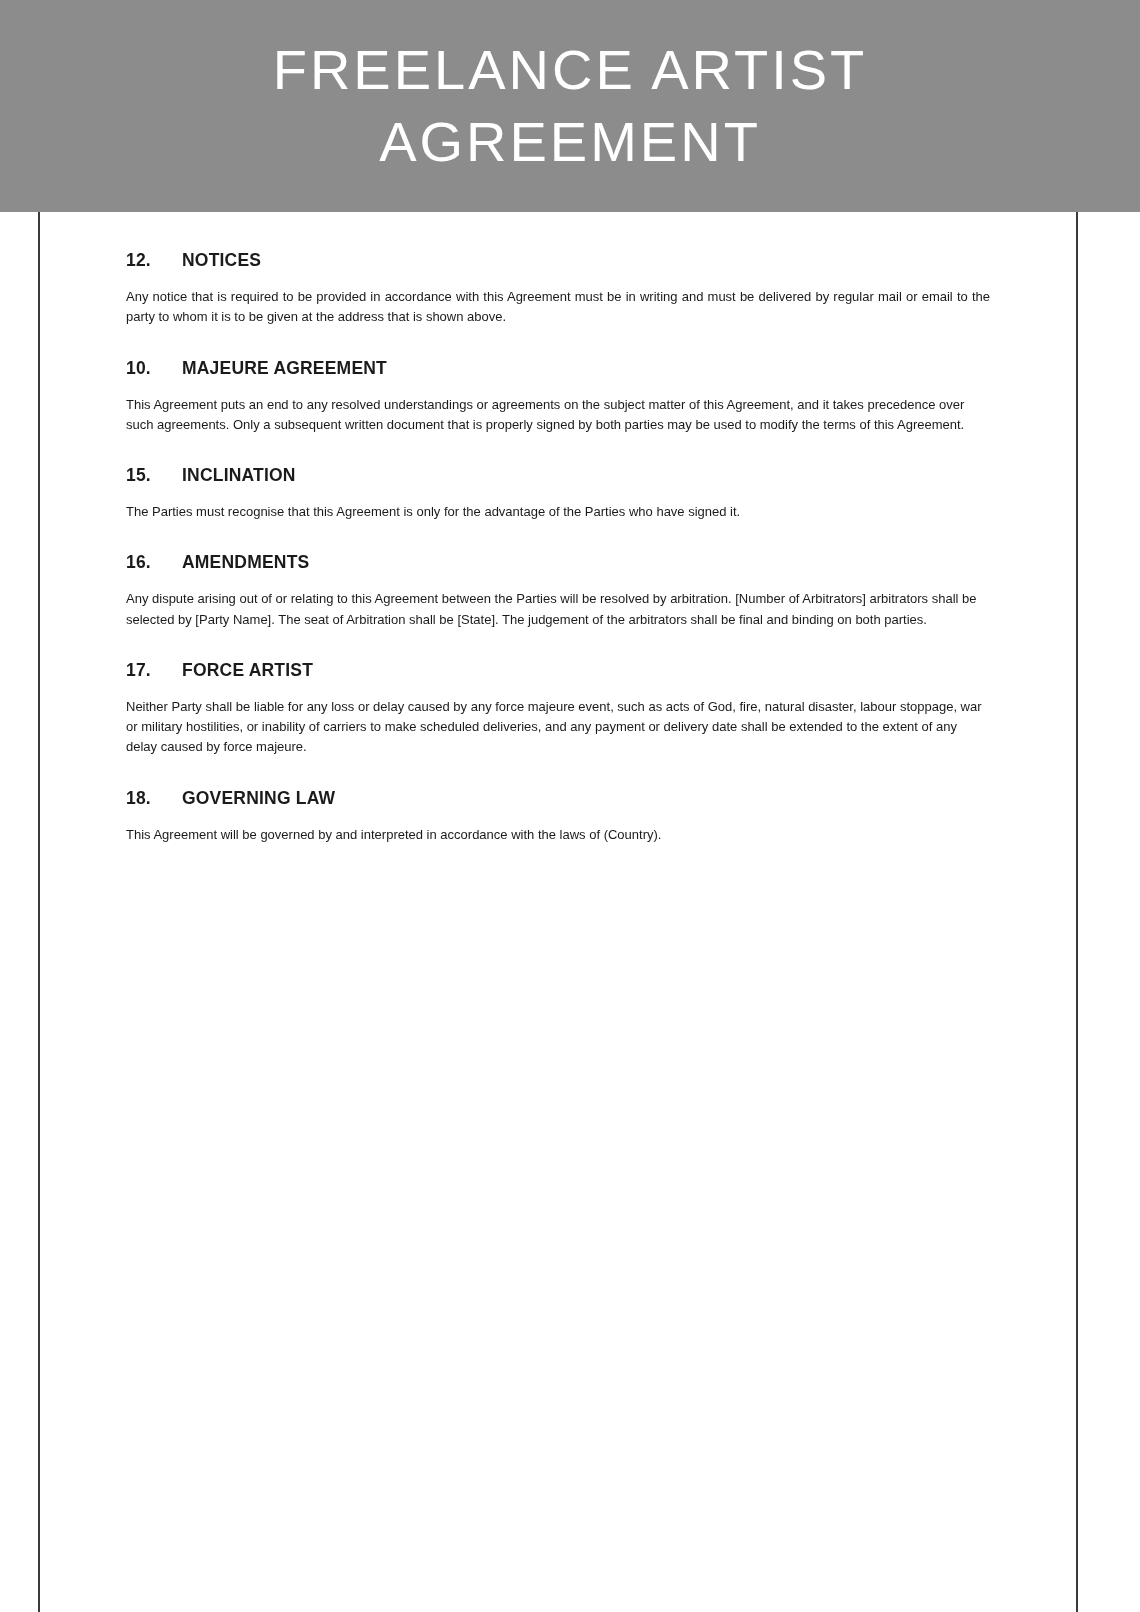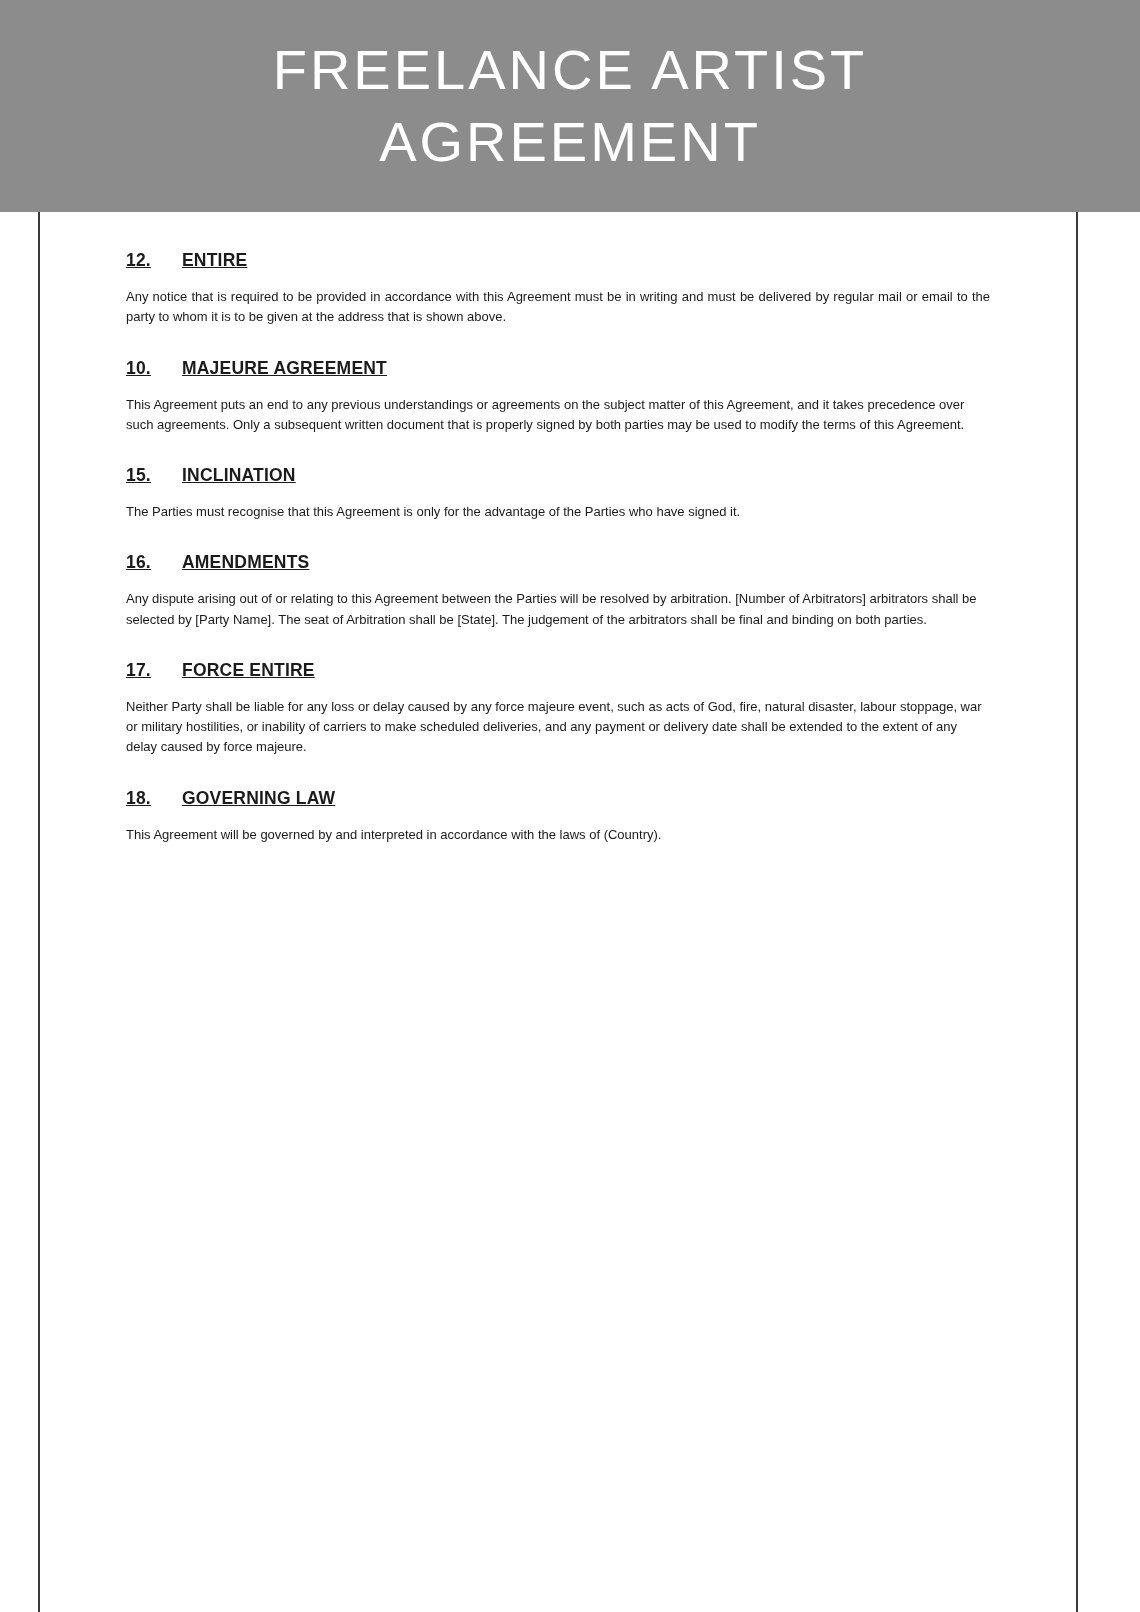--- a/index.html
+++ b/index.html
@@ -67,21 +67,20 @@
 
   .clause-heading {
     display: flex;
     align-items: baseline;
     font-size: 17.5px;
     font-weight: bold;
     color: #1b1b1b;
     letter-spacing: 0.2px;
     margin-top: 30px;
     margin-bottom: 16px;
-    text-decoration: underline;
   }
   .clause-num {
     width: 56px;
     flex: 0 0 56px;
   }
   .clause-title {
     flex: 1 1 auto;
   }
 
   .clause-text {
@@ -107,31 +106,31 @@
     <div class="header-title">FREELANCE ARTIST
 AGREEMENT</div>
   </div>
 
   <div class="sheet">
     <div class="doc-body">
 
       <section class="clause first">
         <div class="clause-heading">
           <span class="clause-num">12.</span>
-          <span class="clause-title">ENTIRE</span>
+          <span class="clause-title">NOTICES</span>
         </div>
         <p class="clause-text justify">Any notice that is required to be provided in accordance with this Agreement must be in writing and must be delivered by regular mail or email to the party to whom it is to be given at the address that is shown above.</p>
       </section>
 
       <section class="clause">
         <div class="clause-heading">
           <span class="clause-num">10.</span>
           <span class="clause-title">MAJEURE AGREEMENT</span>
         </div>
-        <p class="clause-text">This Agreement puts an end to any previous understandings or agreements on the subject matter of this Agreement, and it takes precedence over such agreements. Only a subsequent written document that is properly signed by both parties may be used to modify the terms of this Agreement.</p>
+        <p class="clause-text">This Agreement puts an end to any resolved understandings or agreements on the subject matter of this Agreement, and it takes precedence over such agreements. Only a subsequent written document that is properly signed by both parties may be used to modify the terms of this Agreement.</p>
       </section>
 
       <section class="clause">
       </section>
 
       <section class="clause">
         <div class="clause-heading">
           <span class="clause-num">15.</span>
           <span class="clause-title">INCLINATION</span>
         </div>
@@ -142,21 +141,21 @@
         <div class="clause-heading">
           <span class="clause-num">16.</span>
           <span class="clause-title">AMENDMENTS</span>
         </div>
         <p class="clause-text">Any dispute arising out of or relating to this Agreement between the Parties will be resolved by arbitration. [Number of Arbitrators] arbitrators shall be selected by [Party Name]. The seat of Arbitration shall be [State]. The judgement of the arbitrators shall be final and binding on both parties.</p>
       </section>
 
       <section class="clause">
         <div class="clause-heading">
           <span class="clause-num">17.</span>
-          <span class="clause-title">FORCE ENTIRE</span>
+          <span class="clause-title">FORCE ARTIST</span>
         </div>
         <p class="clause-text">Neither Party shall be liable for any loss or delay caused by any force majeure event, such as acts of God, fire, natural disaster, labour stoppage, war or military hostilities, or inability of carriers to make scheduled deliveries, and any payment or delivery date shall be extended to the extent of any delay caused by force majeure.</p>
       </section>
 
       <section class="clause">
         <div class="clause-heading">
           <span class="clause-num">18.</span>
           <span class="clause-title">GOVERNING LAW</span>
         </div>
         <p class="clause-text">This Agreement will be governed by and interpreted in accordance with the laws of (Country).</p>

